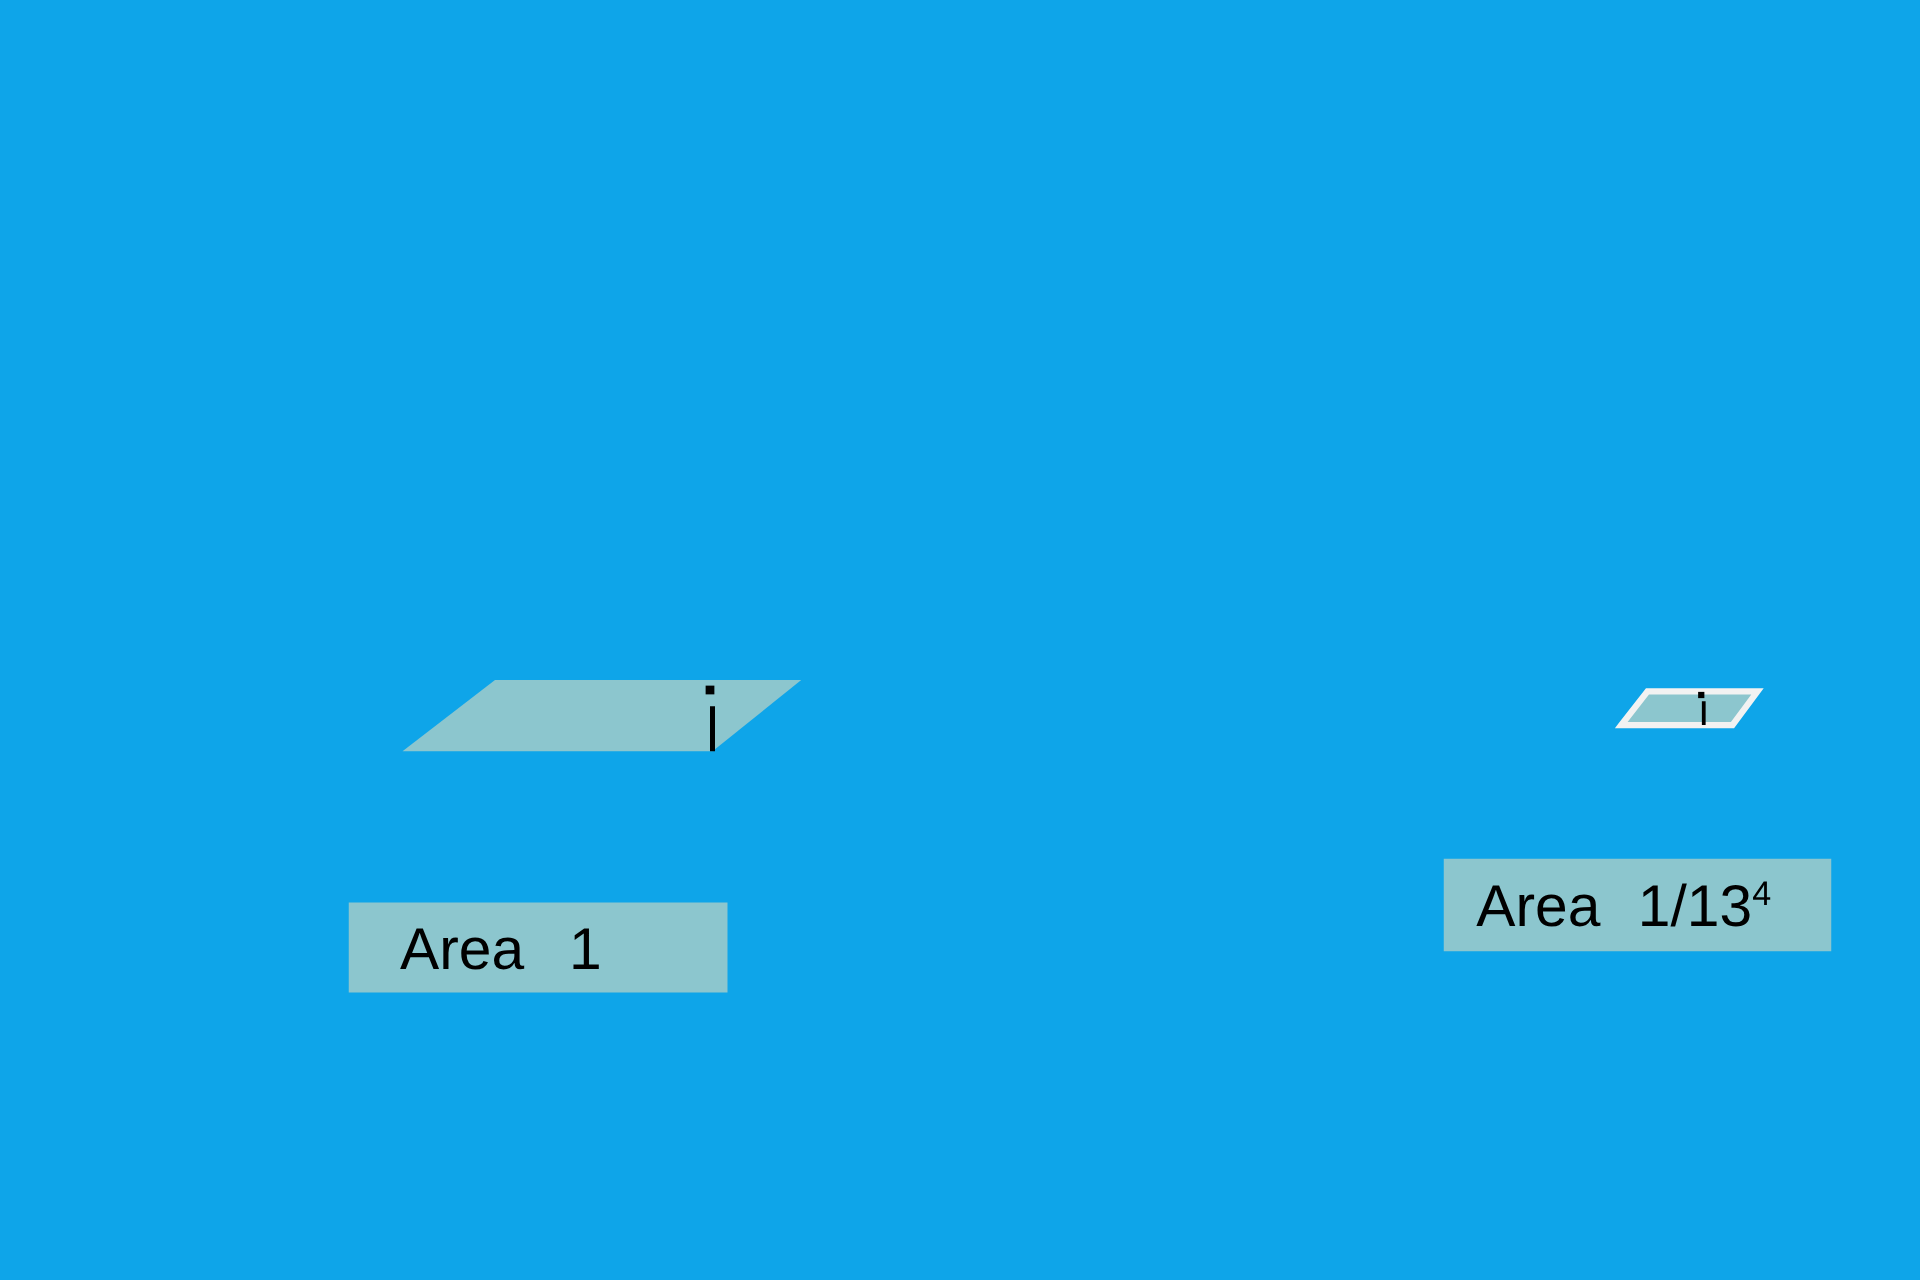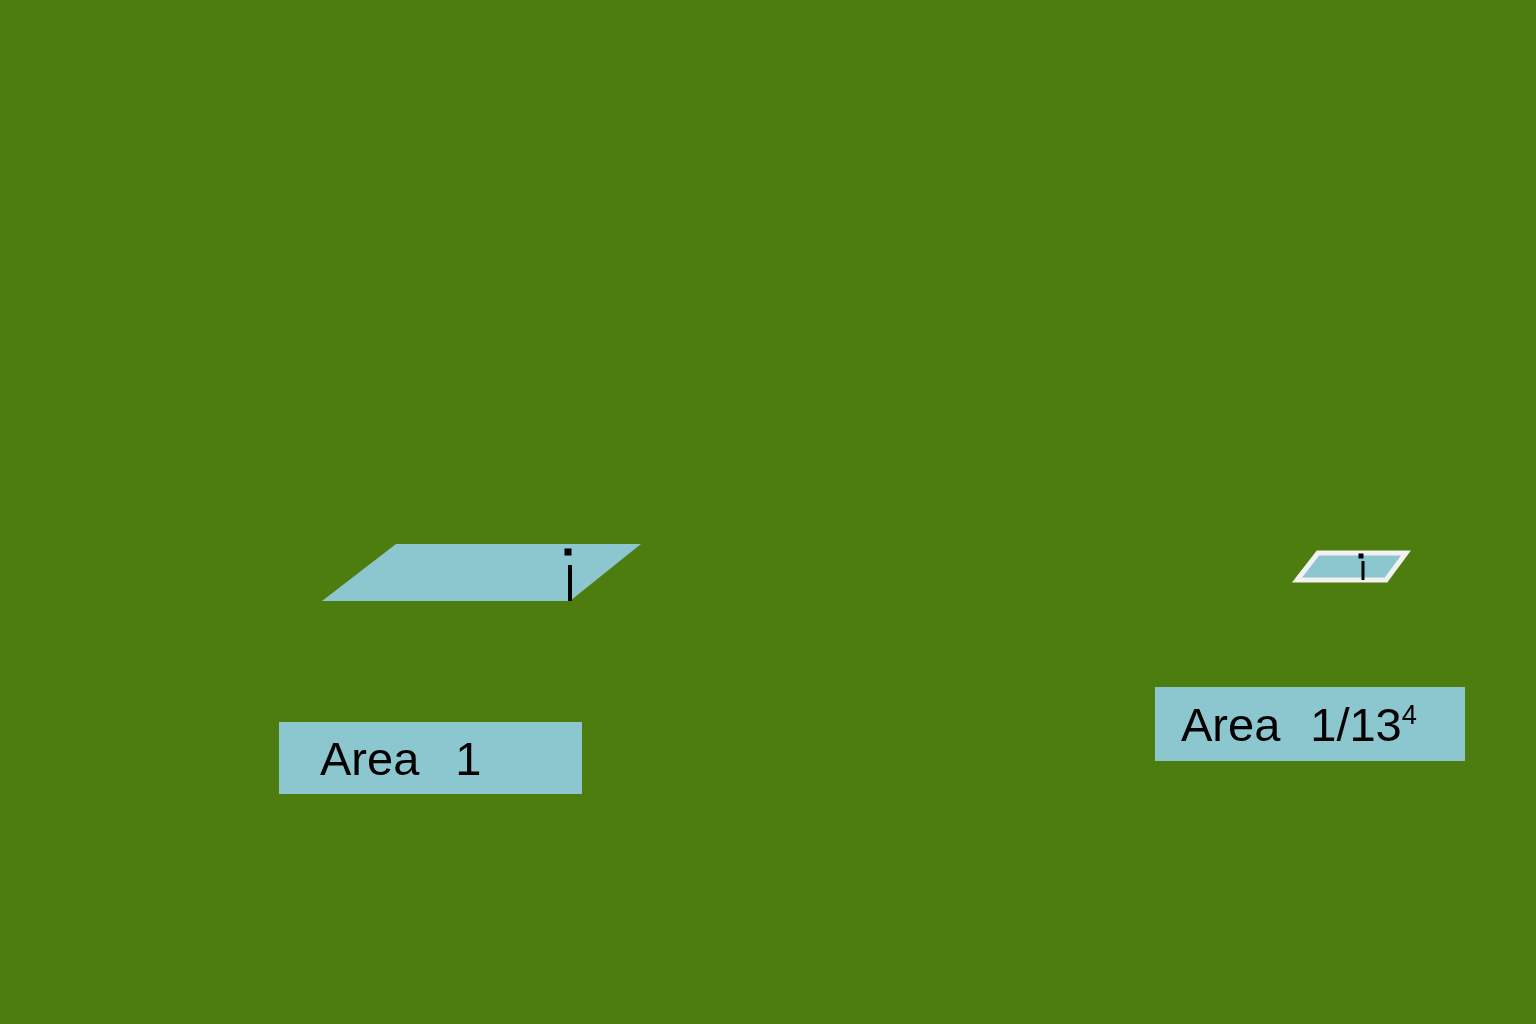--- a/index.html
+++ b/index.html
@@ -66,21 +66,21 @@
     width: 36px;
   }
   .gap-narrow {
     display: inline-block;
     width: 30px;
   }
 </style>
 </head>
 <body>
 
-<div id="stage" style="background: #4d7c0f; width: 1536px; height: 1024px;">
+<div id="stage" style="background: #0ea5e9; width: 1536px; height: 1024px;">
 
   <svg class="figure-layer" viewBox="0 0 1536 1024" width="1536" height="1024">
 
     <g>
       <polygon points="322,601 396,544 641,544 570,601" fill="#8CC6CE" stroke="none"></polygon>
       <rect x="564.5" y="548.5" width="7" height="7" fill="#000000"></rect>
       <rect x="568" y="565" width="4" height="36" fill="#000000"></rect>
     </g>
 
     <g>

